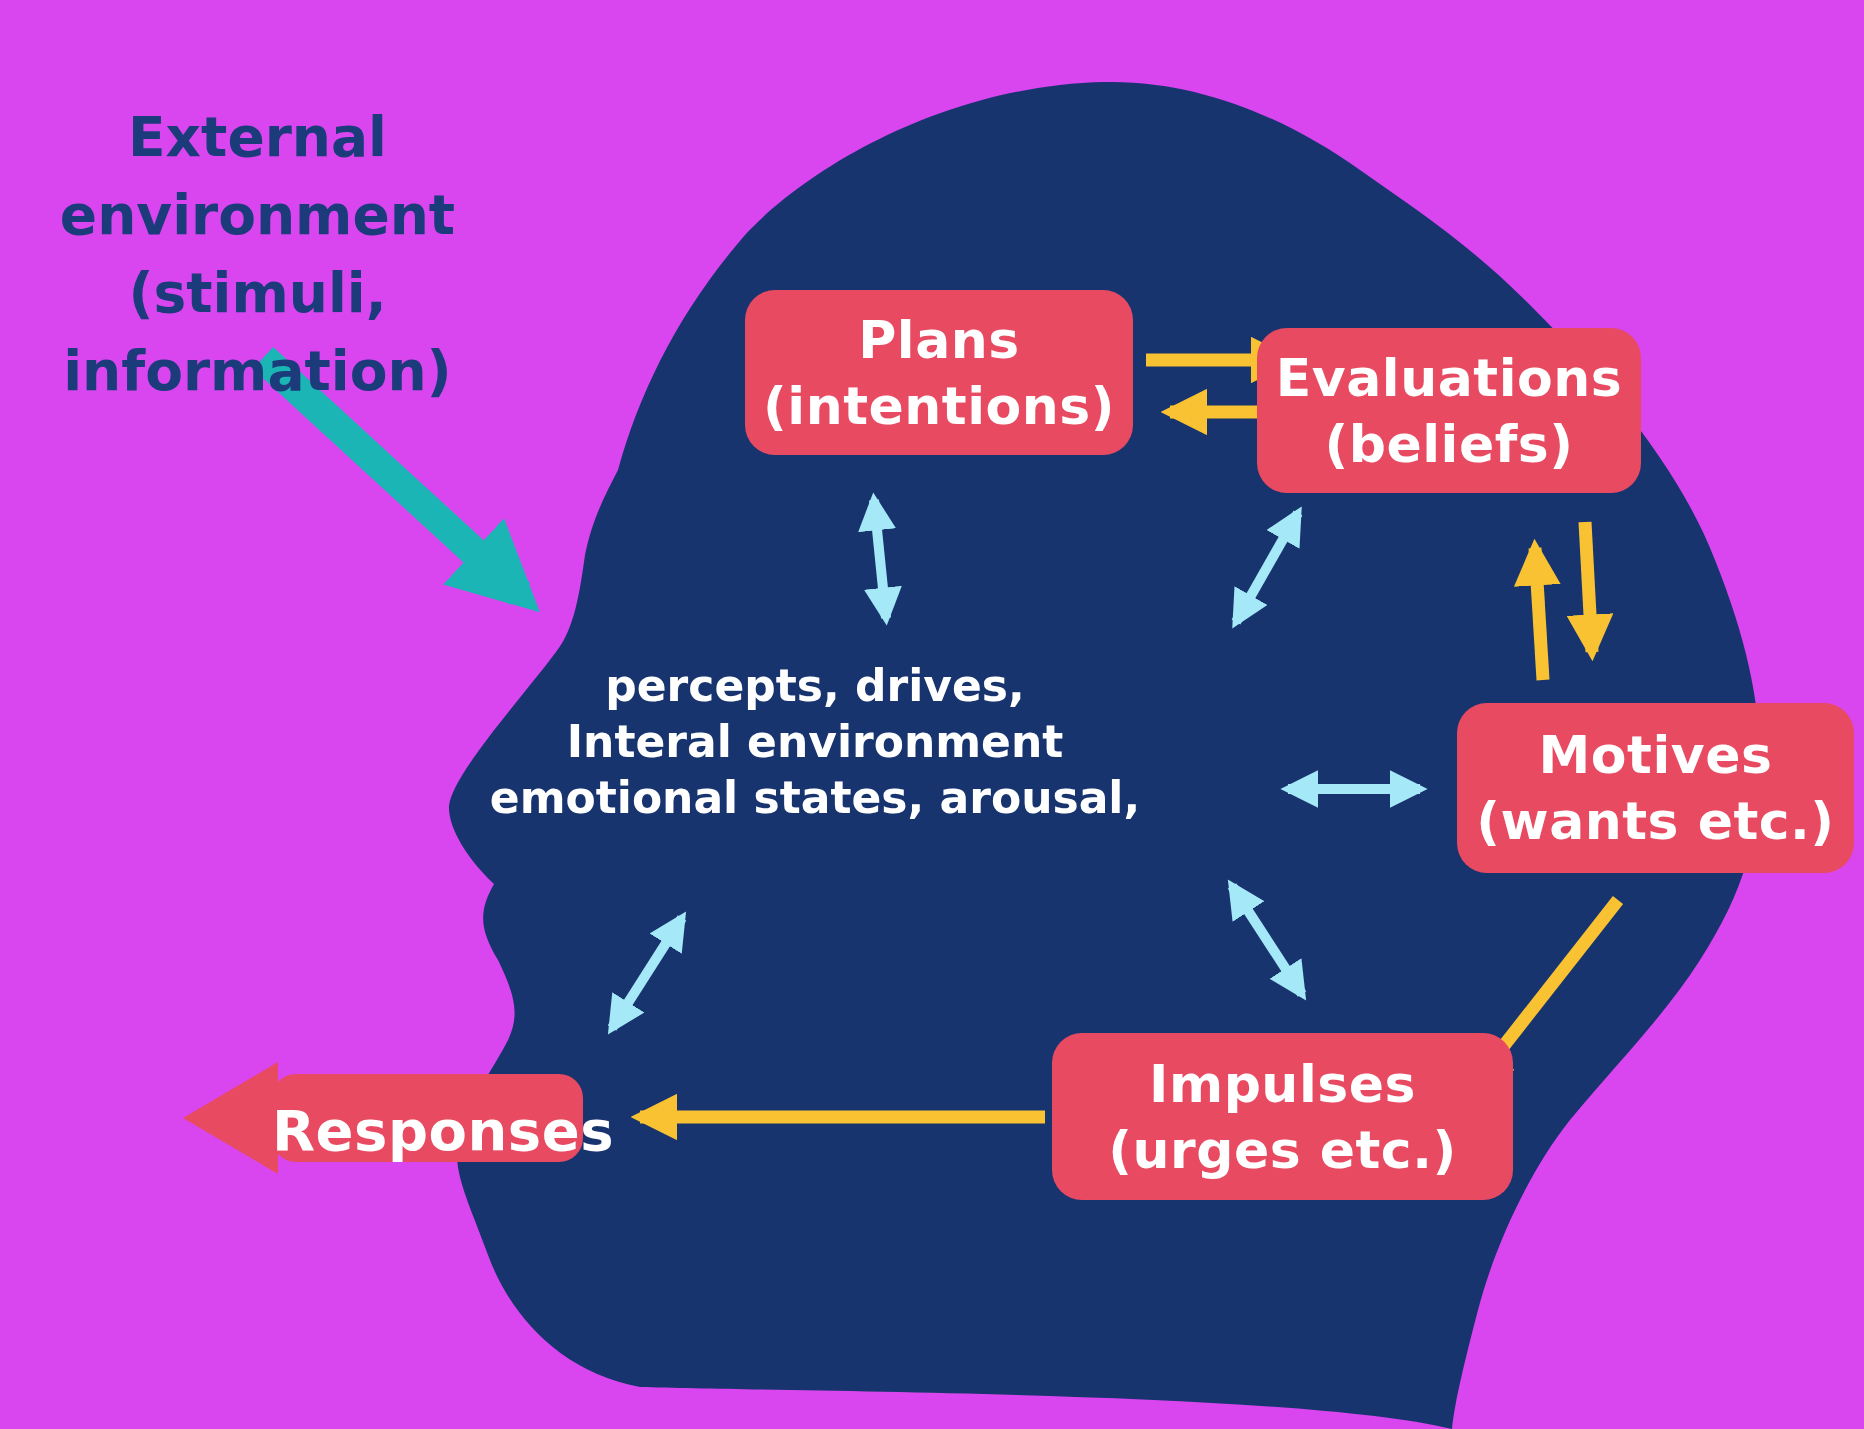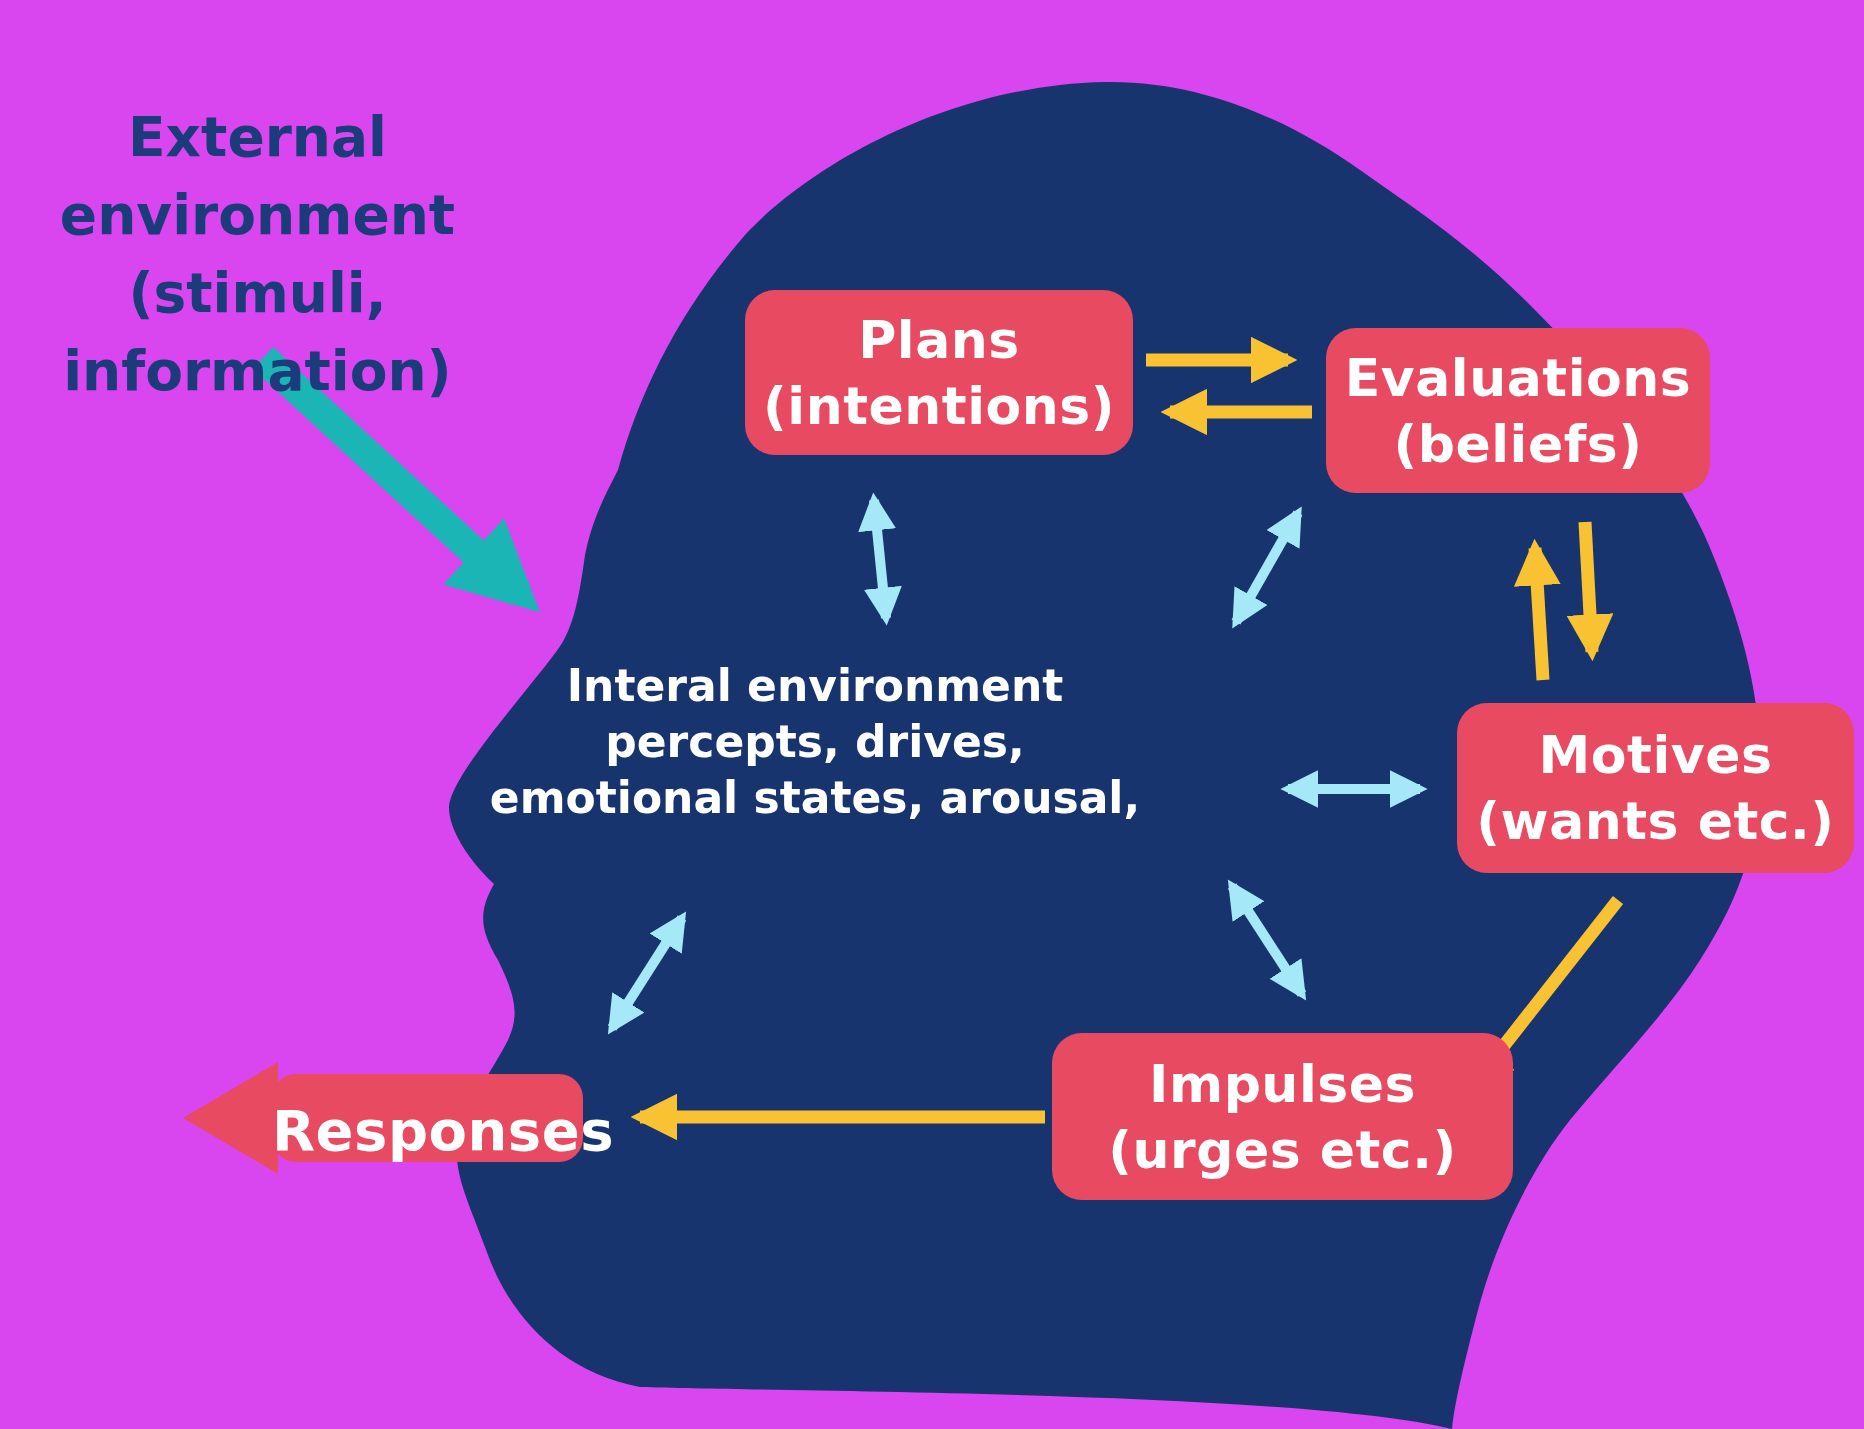--- a/index.html
+++ b/index.html
@@ -9,21 +9,21 @@
   }
   #bg-svg{position:absolute;left:0;top:0;width:1864px;height:1429px;}
   .node{
     position:absolute;background:#e84a62;border-radius:30px;color:#fff;
     display:flex;flex-direction:column;align-items:center;justify-content:center;
     font-weight:700;font-size:52px;line-height:66px;text-align:center;
     letter-spacing:.5px;
   }
   .node .sub{font-weight:700;}
   #node-plans      {left:745px; top:290px; width:388px;height:165px;}
-  #node-evaluations{left:1326px;top:328px; width:384px;height:165px;}
+  #node-evaluations{left:1257px;top:328px; width:384px;height:165px;}
   #node-motives    {left:1457px;top:703px; width:397px;height:170px;text-align:right;}
   #node-impulses   {left:1052px;top:1033px;width:461px;height:167px;justify-content:center;}
   #node-responses  {left:272px; top:1062px;width:311px;height:88px;
      border-radius:24px;font-size:56px;line-height:113px;display:block;margin-top:12px;}
   #responses-point{
      position:absolute;left:183px;top:1062px;width:0;height:0;
      border-top:56.5px solid transparent;border-bottom:56.5px solid transparent;
      border-right:95px solid #e84a62;
   }
   #external-label{
@@ -116,22 +116,22 @@
     </g>
   </svg>
 
   <div id="external-label">
     <div>External</div>
     <div>environment</div>
     <div>(stimuli, information)</div>
   </div>
 
   <div id="center-text">
+    <div>percepts, drives,</div>
     <div>Interal environment</div>
-    <div>percepts, drives,</div>
     <div>emotional states, arousal,</div>
   </div>
 
   <div class="node" id="node-plans">
     <div>Plans</div>
     <div class="sub">(intentions)</div>
   </div>
 
   <div class="node" id="node-evaluations">
     <div>Evaluations</div>

